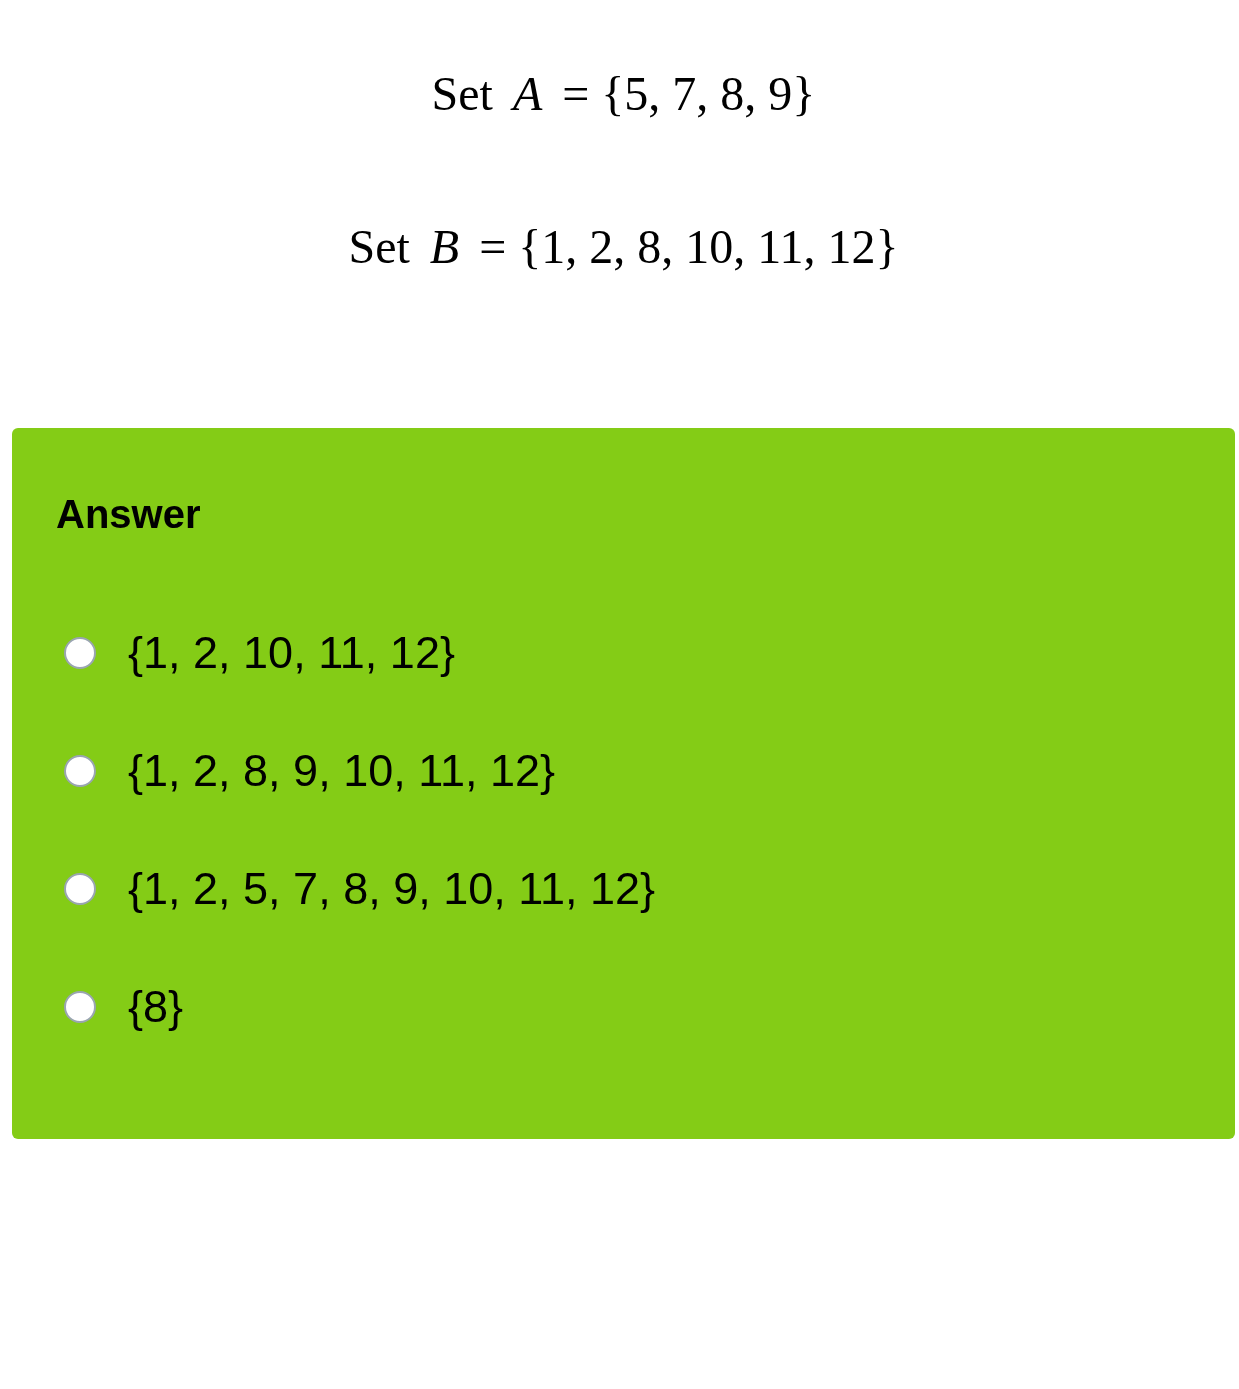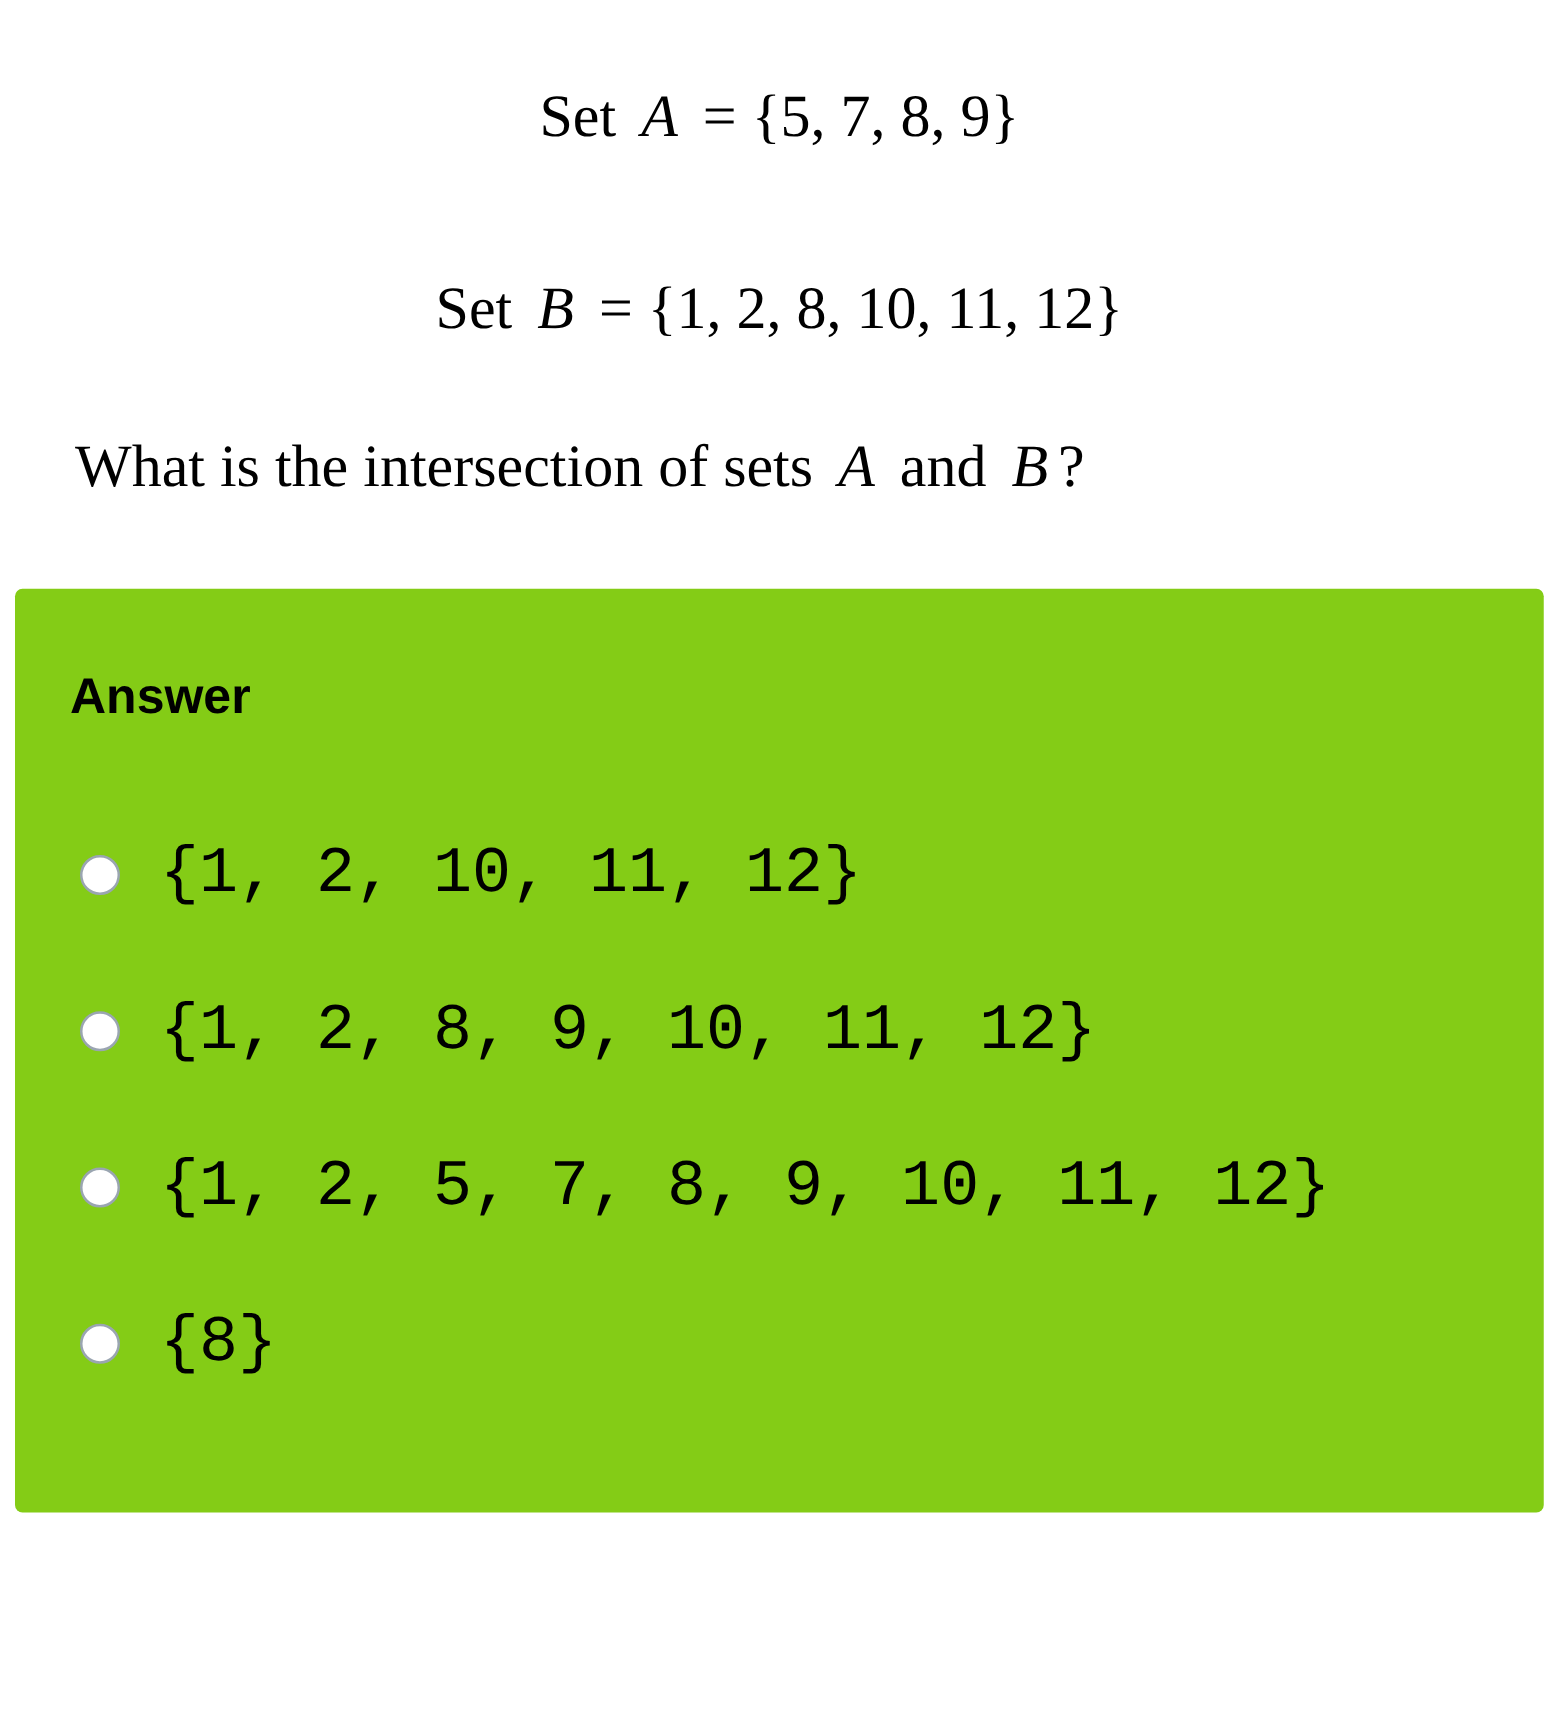--- a/index.html
+++ b/index.html
@@ -19,21 +19,21 @@
     .question-area {
       padding: 50px 40px 60px 40px;
     }
     .equation {
       text-align: center;
       font-size: 48px;
       margin-bottom: 90px;
       font-family: Georgia, 'Times New Roman', serif;
     }
     .equation-b {
-      margin-bottom: 58px;
+      margin-bottom: 90px;
       text-align: center;
     }
     .italic {
       font-style: italic;
     }
     .question-text {
       font-size: 48px;
       text-align: left;
       line-height: 1.4;
     }
@@ -67,22 +67,22 @@
     .radio {
       width: 32px;
       height: 32px;
       border: 2px solid #9aa5b1;
       border-radius: 50%;
       margin-right: 28px;
       flex-shrink: 0;
       background: #ffffff;
     }
     .option-label {
-      font-size: 52px;
-      font-family: Liberation Mono, monospace;
+      font-size: 45px;
+      font-family: Liberation Sans, sans-serif;
     }
     .submit-btn {
       background: #2f4fd1;
       color: #ffffff;
       border: none;
       border-radius: 10px;
       padding: 24px 36px;
       font-size: 36px;
       font-family: Georgia, 'Times New Roman', serif;
       text-align: center;
@@ -99,23 +99,20 @@
   <div class="question-area">
 
     <div class="equation">
       <span>Set </span><span class="italic">A</span><span> = {5, 7, 8, 9}</span>
     </div>
 
     <div class="equation equation-b">
       <span>Set </span><span class="italic">B</span><span> = {1, 2, 8, 10, 11, 12}</span>
     </div>
 
-    <div class="question-text">
-      <span>What is the intersection of sets </span><span class="italic">A</span><span> and </span><span class="italic">B</span><span>?</span>
-    </div>
 
   </div>
 
   <div class="answer-section">
     <div class="answer-heading">Answer</div>
 
     <div class="answer-body">
       <div class="options">
 
         <div class="option">

